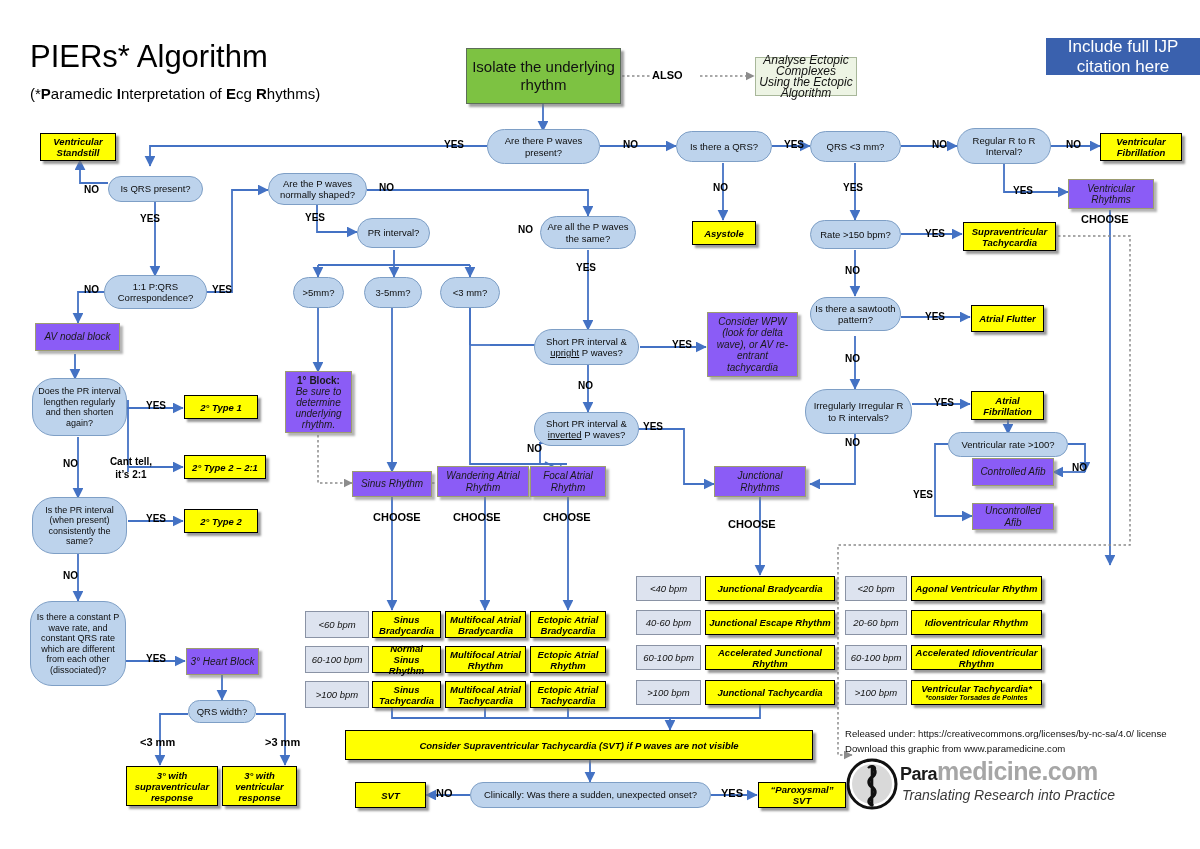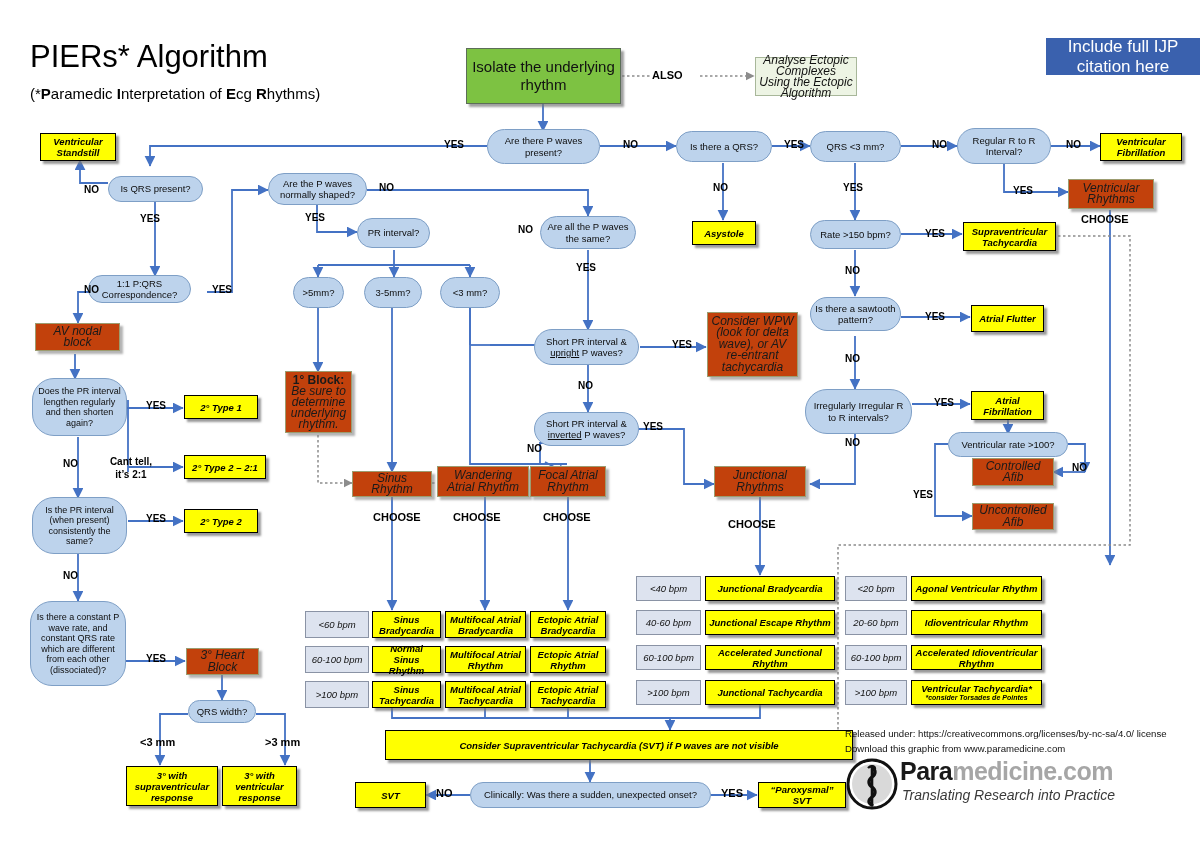--- a/index.html
+++ b/index.html
@@ -14,22 +14,22 @@
     color:#0d0d0d;font-size:9.5px;line-height:11.5px;padding:2px 4px;
   }
   .dec.small{font-size:9px;line-height:10.5px;}
 
   .yellow{
     background:#ffff00;border:1.3px solid #000;
     color:#000;font-weight:bold;font-style:italic;font-size:9.5px;line-height:11px;
     box-shadow:2.5px 2.5px 2px rgba(120,120,120,.75);padding:1px 3px;
   }
   .cream{
-    background:#c2410c;border:1.2px solid #9c9c70;
-    color:#1a1a1a;font-style:italic;font-size:12px;line-height:11.5px;
+    background:#8b5cf6;border:1.2px solid #9c9c70;
+    color:#1a1a1a;font-style:italic;font-size:10px;line-height:11.5px;
     box-shadow:2.5px 2.5px 2px rgba(130,130,130,.6);padding:4px 3px;
   }
   .greybox{
     background:#dde3ef;border:1px solid #8a93a5;
     color:#111;font-style:italic;font-size:9.5px;line-height:11px;padding:1px 2px;
   }
   .green{
     background:#7dc242;border:1.5px solid #5c6e58;
     color:#111;font-size:15px;line-height:18px;
     box-shadow:2.5px 2.5px 2px rgba(120,120,120,.7);
@@ -50,21 +50,21 @@
   .t1{font-size:31px;line-height:34px;}
   .t2{font-size:15px;line-height:18px;}
   .t2 b{font-weight:bold;}
 
   .foot{position:absolute;font-size:9.6px;line-height:13px;color:#111;white-space:nowrap;}
 
   
   svg.wires{position:absolute;left:0;top:0;width:1200px;height:849px;pointer-events:none;}
 
   .logo-text{position:absolute;}
-  .logo-para{font-size:25px;font-weight:bold;color:#1a1a1a;letter-spacing:-.5px;}
+  .logo-para{font-size:18px;font-weight:bold;color:#1a1a1a;letter-spacing:-.5px;}
   .logo-med{font-size:25px;font-weight:bold;color:#a6a6a6;letter-spacing:-.5px;}
   .logo-sub{font-size:14px;font-style:italic;color:#3a3a3a;}
   .supsm{font-size:7px;font-weight:bold;font-style:italic;display:block;line-height:8px;}
   u{text-decoration:underline;}
 </style>
 </head>
 <body>
 
 <div id="page">
 
@@ -235,21 +235,21 @@
   <div class="node yellow" style="left:1100px;top:133px;width:82px;height:28px;">Ventricular Fibrillation</div>
   <div class="lbl" style="left:1013px;top:185px;">YES</div>
   <div class="node cream" style="left:1068px;top:179px;width:86px;height:30px;">Ventricular Rhythms</div>
   <div class="lbl big" style="left:1081px;top:213px;">CHOOSE</div>
 
   <div class="node yellow" style="left:40px;top:133px;width:76px;height:28px;">Ventricular Standstill</div>
   <div class="lbl" style="left:84px;top:184px;">NO</div>
   <div class="node dec" style="left:108px;top:176px;width:95px;height:26px;">Is QRS present?</div>
   <div class="lbl" style="left:140px;top:213px;">YES</div>
 
-  <div class="node dec" style="left:88px;top:275px;width:103px;height:28px;">1:1 P:QRS Correspondence?</div>
+  <div class="node dec" style="left:104px;top:275px;width:103px;height:34px;">1:1 P:QRS Correspondence?</div>
   <div class="lbl" style="left:84px;top:284px;">NO</div>
   <div class="lbl" style="left:212px;top:284px;">YES</div>
 
   <div class="node cream" style="left:35px;top:323px;width:85px;height:28px;">AV nodal block</div>
 
   <div class="node dec small" style="left:32px;top:378px;width:95px;height:58px;">Does the PR interval lengthen regularly and then shorten again?</div>
   <div class="lbl" style="left:146px;top:400px;">YES</div>
   <div class="node yellow" style="left:184px;top:395px;width:74px;height:24px;">2° Type 1</div>
 
   <div class="lbl" style="left:104px;top:455px;line-height:13px;white-space:normal;width:54px;text-align:center;">Cant tell, it’s 2:1</div>
@@ -368,21 +368,21 @@
   <div class="node greybox" style="left:845px;top:680px;width:62px;height:25px;">&gt;100 bpm</div>
 
   <div class="node yellow" style="left:911px;top:576px;width:131px;height:25px;">Agonal Ventricular Rhythm</div>
   <div class="node yellow" style="left:911px;top:610px;width:131px;height:25px;">Idioventricular Rhythm</div>
   <div class="node yellow" style="left:911px;top:645px;width:131px;height:25px;">Accelerated Idioventricular Rhythm</div>
   <div class="node yellow" style="left:911px;top:680px;width:131px;height:25px;flex-direction:column;">
     <span>Ventricular Tachycardia*</span>
     <span class="supsm">*consider Torsades de Pointes</span>
   </div>
 
-  <div class="node yellow" style="left:345px;top:730px;width:468px;height:30px;margin-left:40px;">Consider Supraventricular Tachycardia (SVT) if P waves are not visible</div>
+  <div class="node yellow" style="left:345px;top:730px;width:468px;height:30px;">Consider Supraventricular Tachycardia (SVT) if P waves are not visible</div>
 
   <div class="node yellow" style="left:355px;top:782px;width:71px;height:26px;">SVT</div>
   <div class="lbl big" style="left:436px;top:787px;">NO</div>
   <div class="node dec" style="left:470px;top:782px;width:241px;height:26px;">Clinically: Was there a sudden, unexpected onset?</div>
   <div class="lbl big" style="left:721px;top:787px;">YES</div>
   <div class="node yellow" style="left:758px;top:782px;width:88px;height:26px;">“Paroxysmal” SVT</div>
 
   <div class="foot" style="left:845px;top:727px;">Released under: https://creativecommons.org/licenses/by-nc-sa/4.0/ license</div>
   <div class="foot" style="left:845px;top:742px;">Download this graphic from www.paramedicine.com</div>
 

